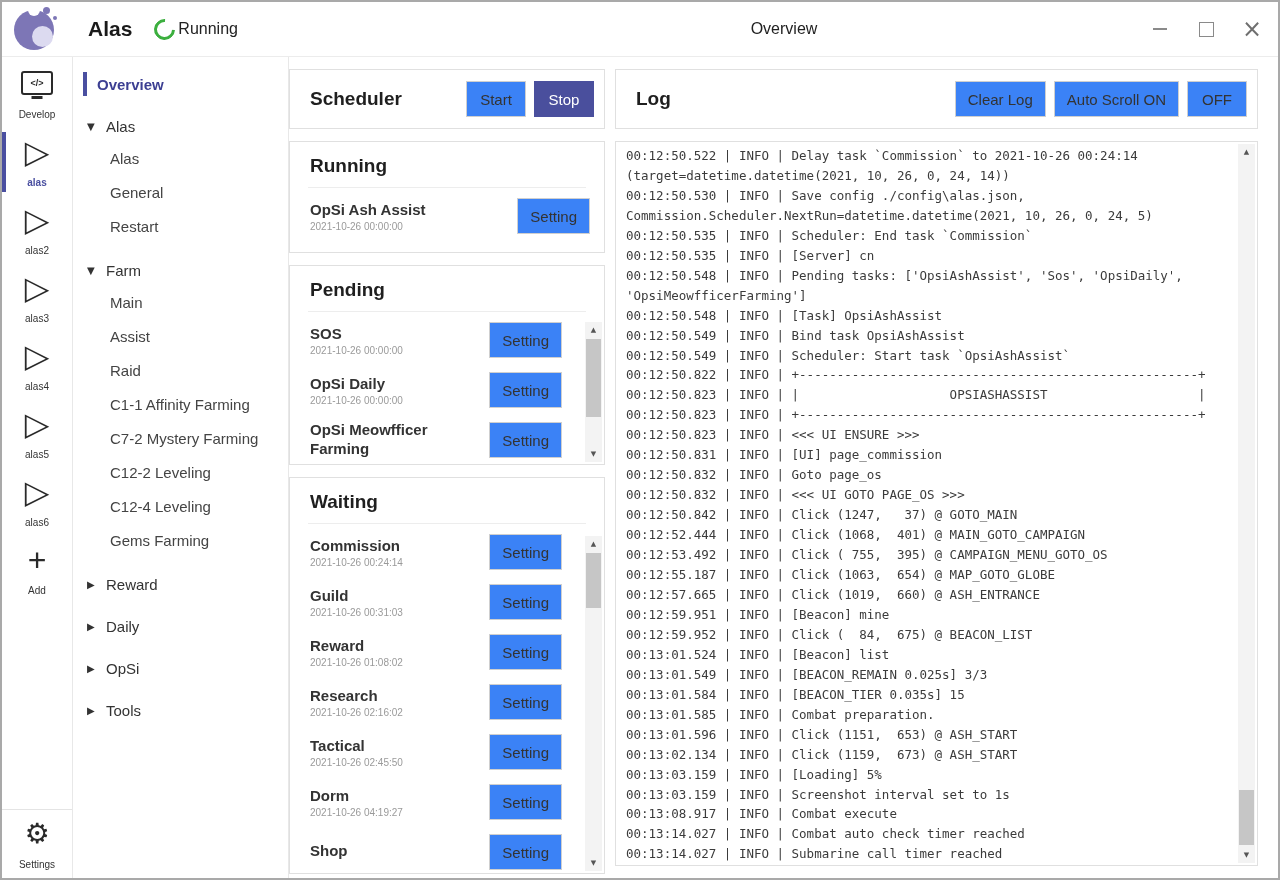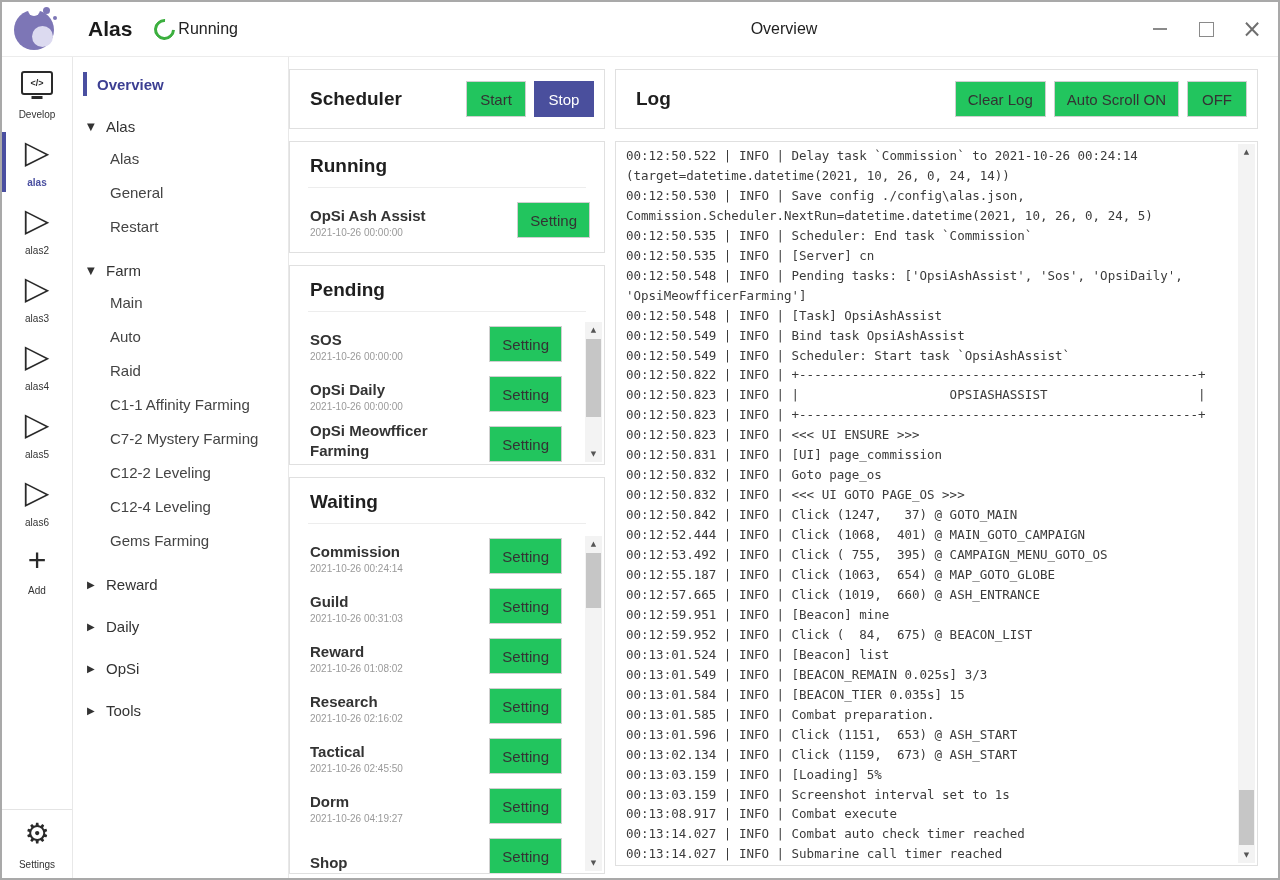--- a/index.html
+++ b/index.html
@@ -48,29 +48,29 @@
   .nav-item{display:flex;align-items:center;font-size:15px;color:#333;cursor:pointer;}
   .nav-group{height:30px;margin-top:12px;padding-left:14px;}
   .nav-child{height:34px;padding-left:37px;color:#444;}
   .nav-arrow{font-size:10px;margin-right:8px;color:#333;width:11px;flex:0 0 auto;font-family:"DejaVu Sans",sans-serif;}
   
   .main{flex:1;display:flex;overflow:hidden;}
   .mid-col{width:316px;flex:0 0 auto;margin:12px 0 0 0;display:flex;flex-direction:column;gap:12px;overflow:hidden;}
   .card{border:1px solid #e0e0e0;background:#fff;box-sizing:border-box;}
   .card-scheduler{height:60px;display:flex;align-items:center;justify-content:space-between;padding:0 10px 0 20px;flex:0 0 auto;}
   .card-title{font-size:19px;font-weight:600;color:#1f1f1f;}
-  .btn{height:36px;min-width:60px;padding:0 12px;background:#22c55e;border:1px solid #cfcfcf;color:#333;font-size:15px;display:inline-flex;align-items:center;justify-content:center;box-sizing:border-box;cursor:pointer;font-family:inherit;white-space:nowrap;}
+  .btn{height:36px;min-width:60px;padding:0 12px;background:#3b82f6;border:1px solid #cfcfcf;color:#333;font-size:15px;display:inline-flex;align-items:center;justify-content:center;box-sizing:border-box;cursor:pointer;font-family:inherit;white-space:nowrap;}
   .btn-primary{background:#4a4f9d;border-color:#4a4f9d;color:#fff;}
   .btn-row{display:flex;gap:8px;}
   .panel-head{margin:0 18px;padding:13px 2px 10px;border-bottom:1px solid #ededed;font-size:19px;font-weight:600;color:#1f1f1f;}
   .card-running{height:112px;flex:0 0 auto;overflow:hidden;}
   .card-pending{height:200px;flex:0 0 auto;position:relative;overflow:hidden;}
   .card-waiting{height:397px;flex:0 0 auto;position:relative;overflow:hidden;}
   .task-list{padding-top:4px;}
-  .task-row{display:flex;align-items:flex-end;justify-content:space-between;height:50px;box-sizing:border-box;padding:2px 14px 4px 20px;}
+  .task-row{display:flex;align-items:center;justify-content:space-between;height:50px;box-sizing:border-box;padding:2px 14px 4px 20px;}
   .scrollpad .task-row{padding-right:42px;}
   .task-info{min-width:0;}
   .task-name{font-size:15px;font-weight:bold;color:#333;line-height:1.3;}
   .task-time{font-size:10px;color:#9a9a9a;margin-top:2px;}
   .btn-setting{min-width:70px;flex:0 0 auto;}
   
   .fsb{position:absolute;width:17px;right:2px;background:#f3f3f3;}
   .fsb-arrow{position:absolute;left:0;width:17px;height:16px;display:flex;align-items:center;justify-content:center;color:#555;font-size:7px;font-family:"DejaVu Sans",sans-serif;cursor:pointer;}
   .fsb-up{top:0;}
   .fsb-down{bottom:0;}
@@ -190,21 +190,21 @@
           <span>Farm</span>
         </div>
 
         <div class="nav-item nav-child">
 
           <span>Main</span>
         </div>
 
         <div class="nav-item nav-child">
 
-          <span>Auto</span>
+          <span>Assist</span>
         </div>
 
         <div class="nav-item nav-child">
 
           <span>Raid</span>
         </div>
 
         <div class="nav-item nav-child">
 
           <span>C1-1 Affinity Farming</span>

